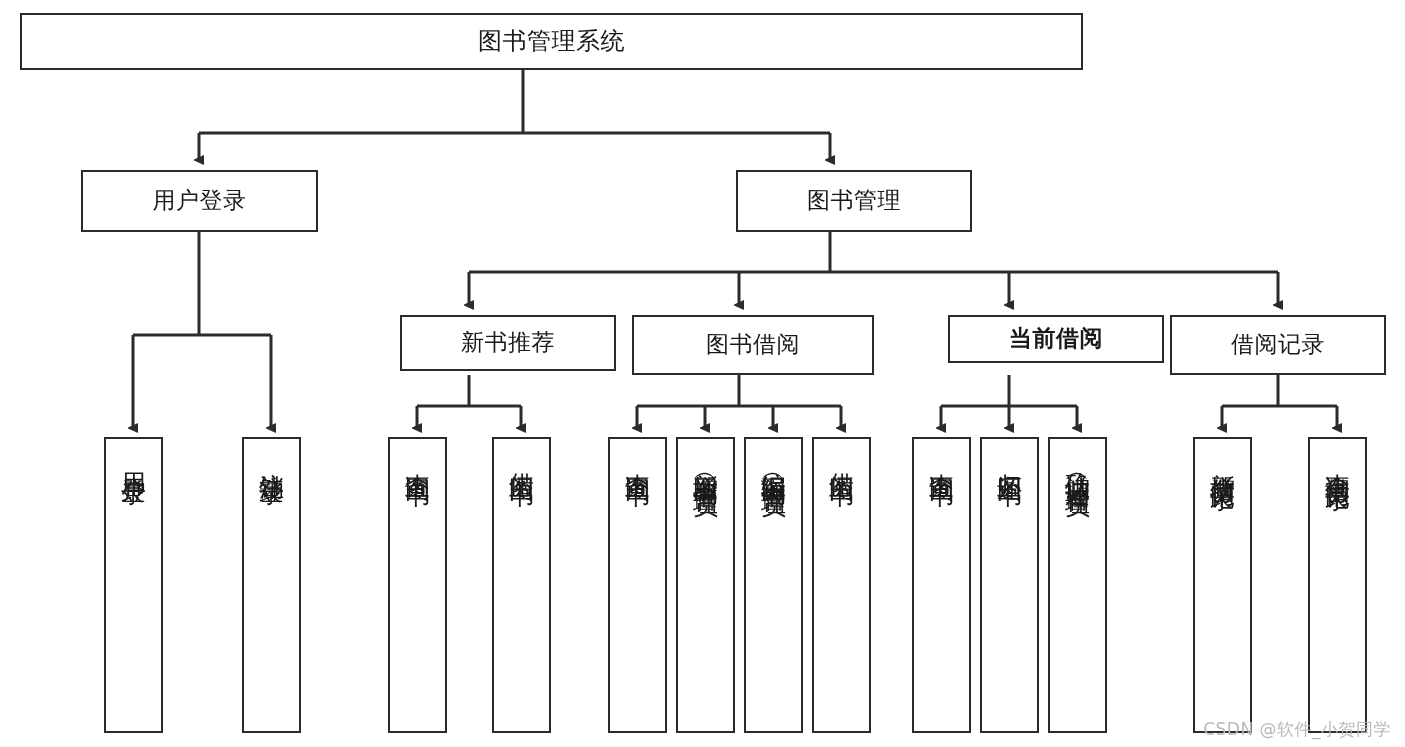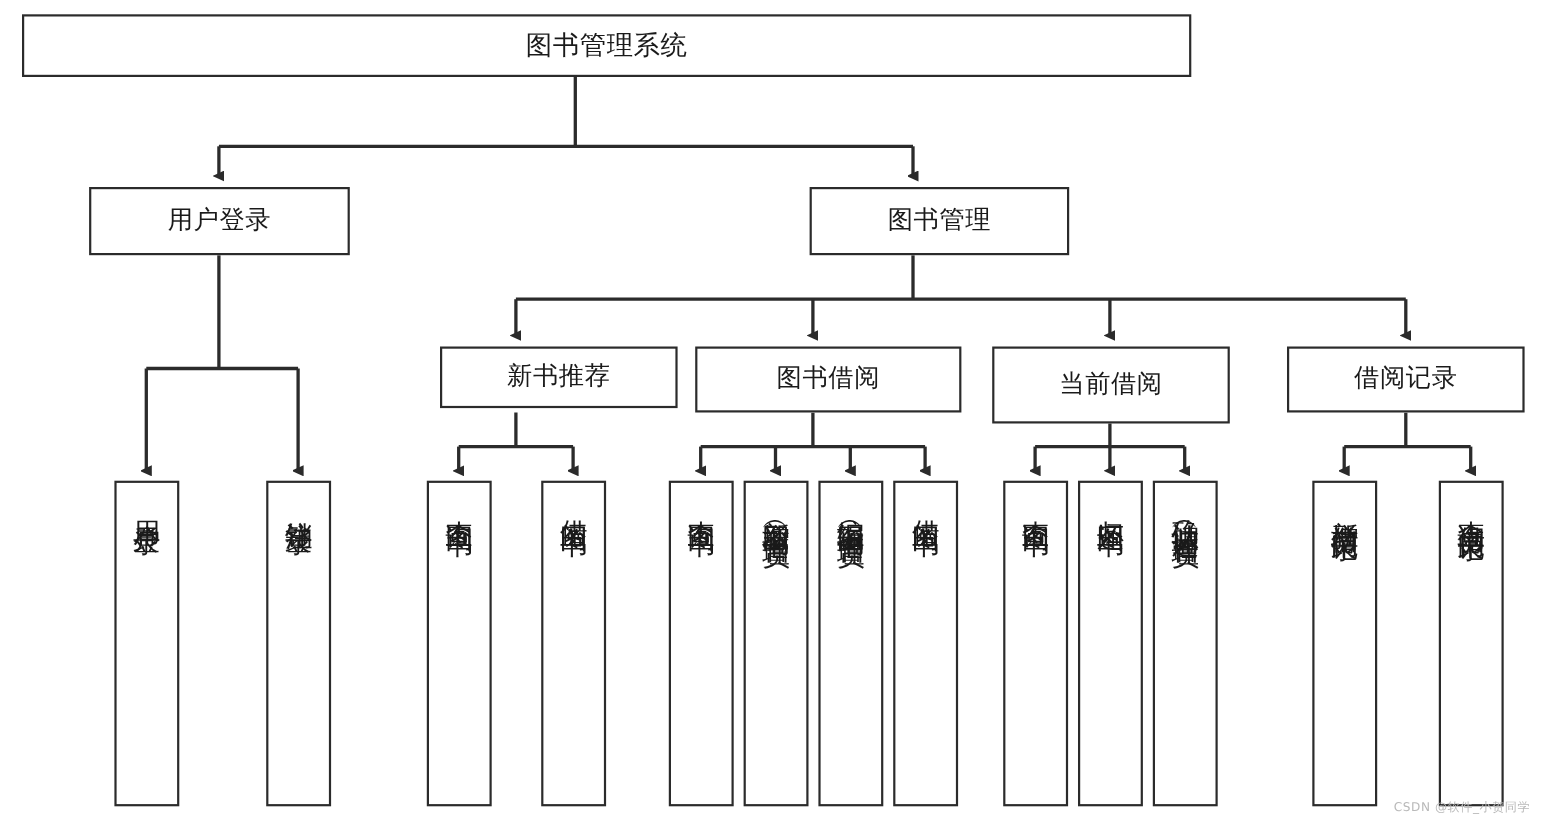--- a/index.html
+++ b/index.html
@@ -56,21 +56,21 @@
     letter-spacing: 3px;
     line-height: 1.0;
   }
   .node.root .label {
     font-size: 24px;
   }
   .watermark {
     position: absolute;
     right: 14px;
     bottom: 6px;
-    font-size: 11px;
+    font-size: 17px;
     color: #b9b9b9;
     letter-spacing: 0.5px;
     white-space: nowrap;
     pointer-events: none;
   }
 </style>
 </head>
 <body>
 
 <div id="canvas">
@@ -136,21 +136,21 @@
   <div class="node horiz" style="left:712px; top:170px; width:236px; height:62px;margin-left:24px;">
     <span class="label">图书管理</span>
   </div>
 
   <div class="node horiz" style="left:362px; top:315px; width:216px; height:56px;margin-left:38px;">
     <span class="label">新书推荐</span>
   </div>
   <div class="node horiz" style="left:632px; top:315px; width:242px; height:60px;">
     <span class="label">图书借阅</span>
   </div>
-  <div class="node horiz" style="left:902px; top:315px; width:216px; height:70px;">
+  <div class="node horiz" style="left:948px; top:315px; width:216px; height:48px;font-weight:bold;">
     <span class="label">当前借阅</span>
   </div>
   <div class="node horiz" style="left:1170px; top:315px; width:216px; height:60px;">
     <span class="label">借阅记录</span>
   </div>
 
   <div class="node vert" style="left:104px; top:437px; width:59px; height:296px;">
     <span class="label">用户登录</span>
   </div>
   <div class="node vert" style="left:242px; top:437px; width:59px; height:296px;">

